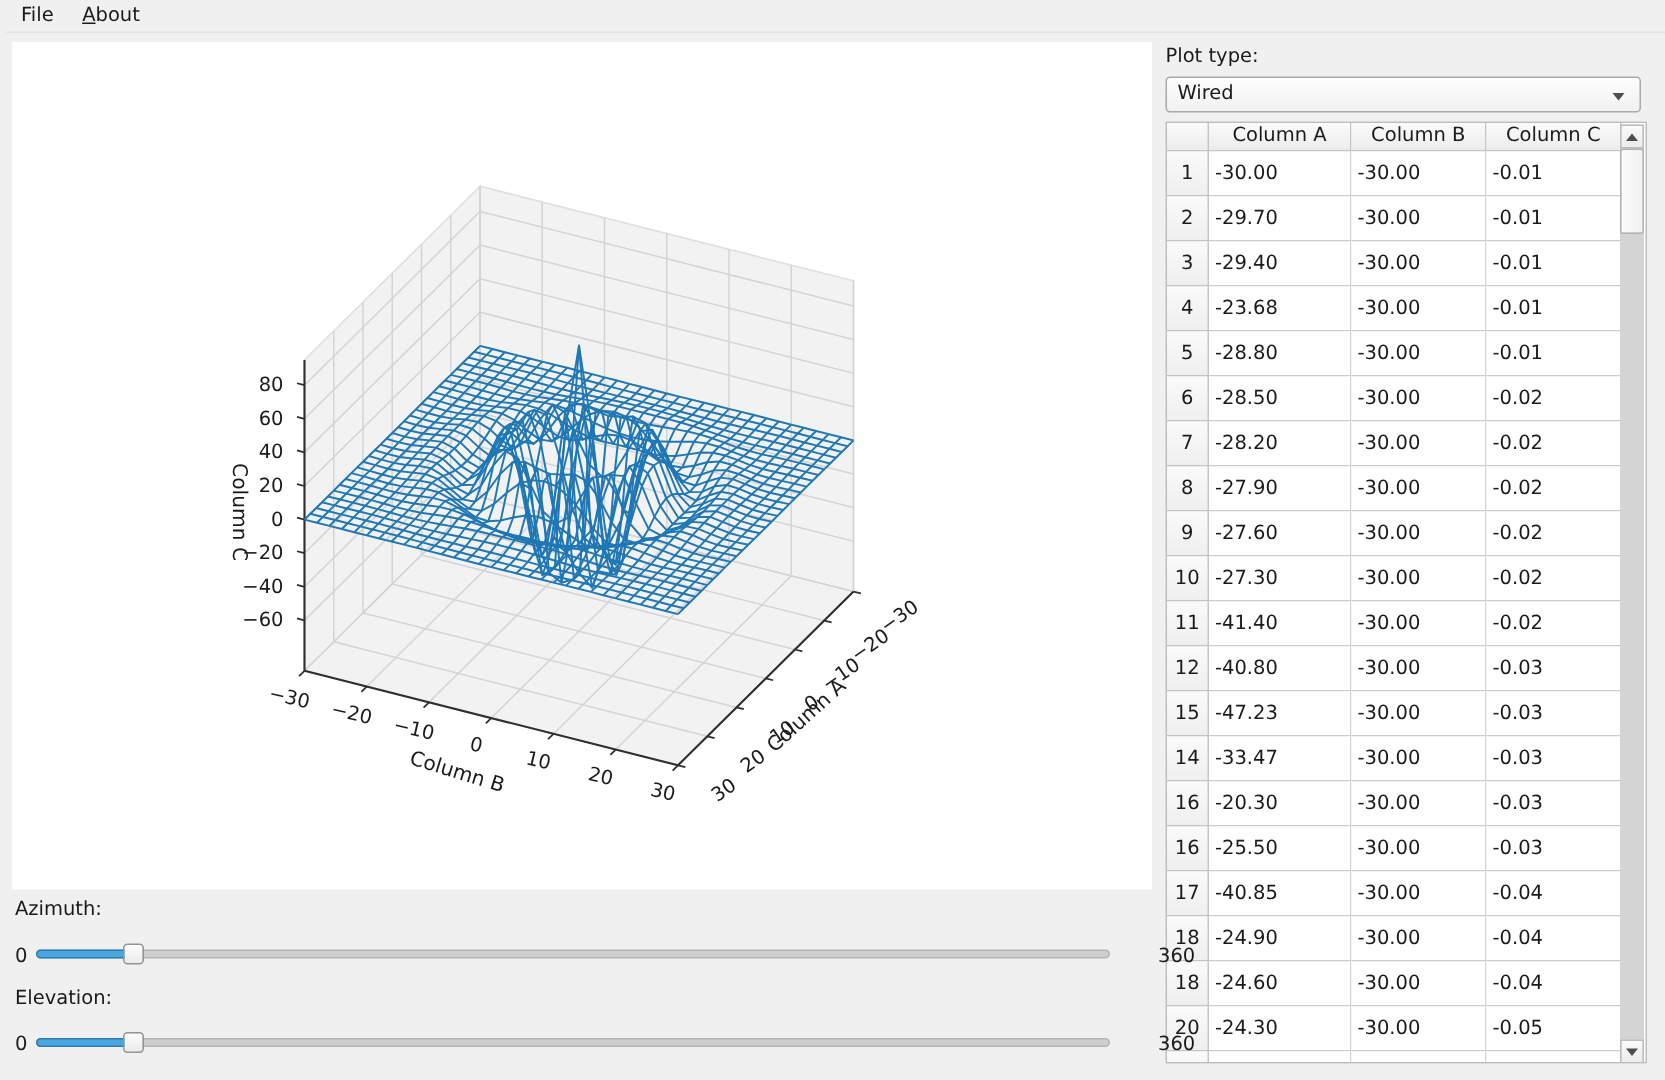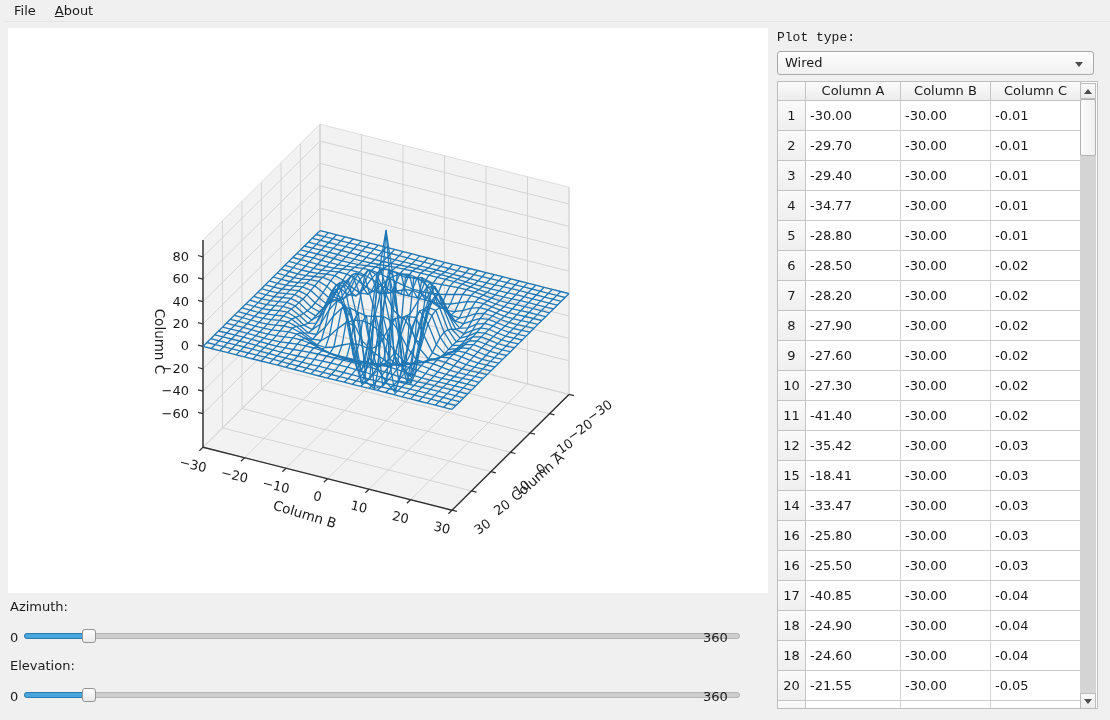--- a/index.html
+++ b/index.html
@@ -17,21 +17,21 @@
     display:flex;align-items:flex-end;
   }
   .menu-item{padding:2px 9px 3px 9px;margin-left:1px;cursor:default;}
   .menu-item .ul{text-decoration:underline;}
   
   .canvas{
     position:absolute;left:8px;top:28px;width:760px;height:565px;
     background:#ffffff;
   }
   
-  .plot-type-label{position:absolute;left:777px;top:30px;font-family:Liberation Mono, monospace;}
+  .plot-type-label{position:absolute;left:777px;top:30px;}
   .combobox{
     position:absolute;left:777px;top:51px;width:317px;height:24px;
     box-sizing:border-box;border:1px solid #a9a9a9;border-radius:3px;
     background:linear-gradient(#fdfdfd,#f1f1f1);
     line-height:22px;padding-left:7px;cursor:default;
   }
   .cb-arrow{
     position:absolute;right:10px;top:10px;width:0;height:0;
     border-left:4px solid transparent;border-right:4px solid transparent;
     border-top:5px solid #4d4d4d;
@@ -73,21 +73,21 @@
   .tri-up{width:0;height:0;border-left:4px solid transparent;border-right:4px solid transparent;border-bottom:5px solid #4d4d4d;}
   .tri-down{width:0;height:0;border-left:4px solid transparent;border-right:4px solid transparent;border-top:5px solid #4d4d4d;}
   .sb-thumb{
     position:absolute;left:0;top:16px;width:16px;height:57px;
     box-sizing:border-box;background:linear-gradient(90deg,#fcfcfc,#f0f0f0);
     border:1px solid #b2b2b2;border-radius:2px;
   }
   
   .sl-label{position:absolute;left:10px;}
   .sl-min{position:absolute;left:10px;}
-  .sl-max{position:absolute;left:703px;}
+  .sl-max{position:absolute;left:772px;}
   .slider{position:absolute;left:24px;width:716px;height:14px;cursor:default;}
   .slider .track{
     position:absolute;left:0;right:0;top:4px;height:4px;
     background:#cecece;border:1px solid #b5b5b5;border-radius:3px;
   }
   .slider .fill{
     position:absolute;left:0;top:4px;height:4px;width:65px;
     background:#49a6de;border:1px solid #2c7cb0;border-radius:3px;
   }
   .slider .handle{
@@ -312,21 +312,21 @@
           <div class="td">-0.01</div>
         </div>
         <div class="trow">
           <div class="rn">3</div>
           <div class="td">-29.40</div>
           <div class="td">-30.00</div>
           <div class="td">-0.01</div>
         </div>
         <div class="trow">
           <div class="rn">4</div>
-          <div class="td">-34.77</div>
+          <div class="td">-23.68</div>
           <div class="td">-30.00</div>
           <div class="td">-0.01</div>
         </div>
         <div class="trow">
           <div class="rn">5</div>
           <div class="td">-28.80</div>
           <div class="td">-30.00</div>
           <div class="td">-0.01</div>
         </div>
         <div class="trow">
@@ -360,39 +360,39 @@
           <div class="td">-0.02</div>
         </div>
         <div class="trow">
           <div class="rn">11</div>
           <div class="td">-41.40</div>
           <div class="td">-30.00</div>
           <div class="td">-0.02</div>
         </div>
         <div class="trow">
           <div class="rn">12</div>
-          <div class="td">-35.42</div>
+          <div class="td">-40.80</div>
           <div class="td">-30.00</div>
           <div class="td">-0.03</div>
         </div>
         <div class="trow">
           <div class="rn">15</div>
-          <div class="td">-18.41</div>
+          <div class="td">-47.23</div>
           <div class="td">-30.00</div>
           <div class="td">-0.03</div>
         </div>
         <div class="trow">
           <div class="rn">14</div>
           <div class="td">-33.47</div>
           <div class="td">-30.00</div>
           <div class="td">-0.03</div>
         </div>
         <div class="trow">
           <div class="rn">16</div>
-          <div class="td">-25.80</div>
+          <div class="td">-20.30</div>
           <div class="td">-30.00</div>
           <div class="td">-0.03</div>
         </div>
         <div class="trow">
           <div class="rn">16</div>
           <div class="td">-25.50</div>
           <div class="td">-30.00</div>
           <div class="td">-0.03</div>
         </div>
         <div class="trow">
@@ -408,21 +408,21 @@
           <div class="td">-0.04</div>
         </div>
         <div class="trow">
           <div class="rn">18</div>
           <div class="td">-24.60</div>
           <div class="td">-30.00</div>
           <div class="td">-0.04</div>
         </div>
         <div class="trow">
           <div class="rn">20</div>
-          <div class="td">-21.55</div>
+          <div class="td">-24.30</div>
           <div class="td">-30.00</div>
           <div class="td">-0.05</div>
         </div>
         <div class="trow">
           <div class="rn"></div>
           <div class="td"></div>
           <div class="td"></div>
           <div class="td"></div>
         </div>
       </div>

